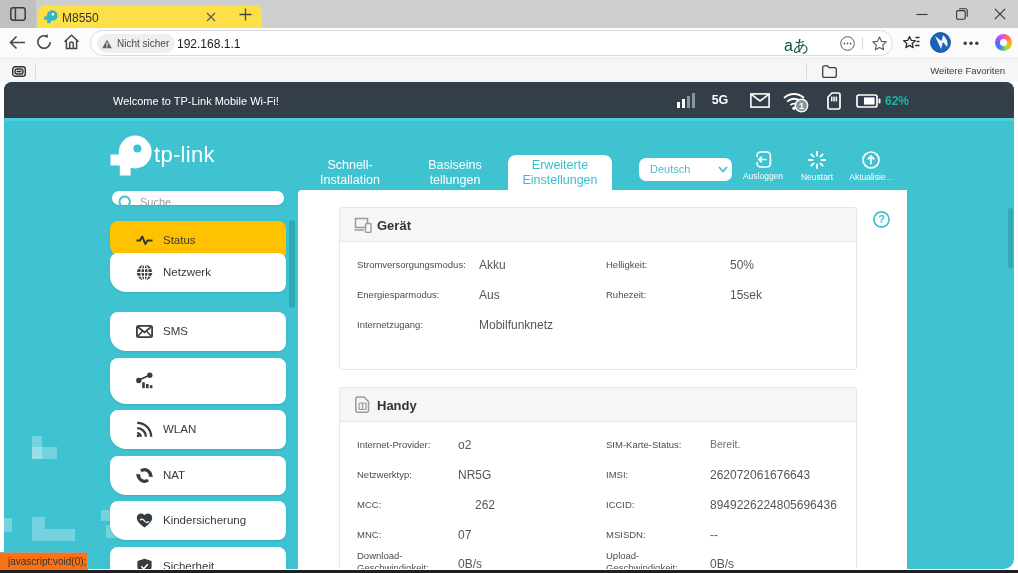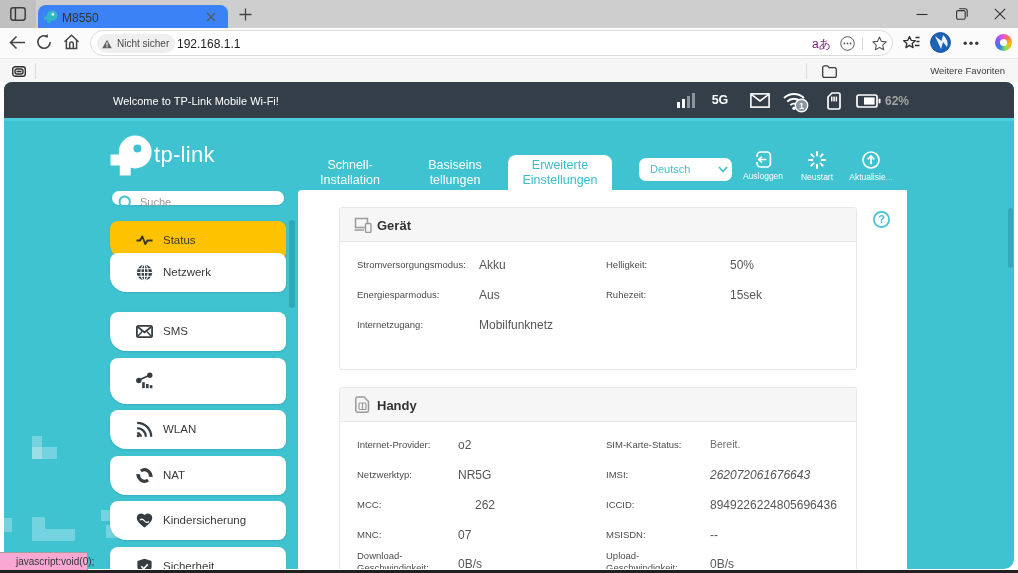--- a/index.html
+++ b/index.html
@@ -2,35 +2,35 @@
 <html><head>
 <meta charset="utf-8">
 <style>
 * { margin:0; padding:0; box-sizing:border-box; }
 html,body { width:1018px; height:573px; overflow:hidden; }
 body { font-family:"Liberation Sans", sans-serif; background:#fff; position:relative; }
 
 
 #tabstrip { position:absolute; left:0; top:0; width:1018px; height:28px; background:#cecece; }
 #tabactions { position:absolute; left:0; top:0; width:36px; height:28px; background:#c0c0c0; border-radius:0 0 0 0; }
-#tab { position:absolute; left:38px; top:5px; width:190px; height:23px; background:#3b82f6; border-radius:8px 8px 0 0;text-decoration:underline; }
+#tab { position:absolute; left:38px; top:5px; width:224px; height:23px; background:#fde047; border-radius:8px 8px 0 0;text-decoration:underline; }
 #tabtitle { position:absolute; left:24px; top:6px; font-size:12px; color:#333; }
 #toolbar { position:absolute; left:0; top:28px; width:1018px; height:30px; background:#fbfbfb; }
 #addressbar { position:absolute; left:90px; top:2px; width:803px; height:26px; background:#fff; border:1px solid #dcdcdc; border-radius:13px; }
 #chip { position:absolute; left:6px; top:3px; height:19px; background:#efefef; border-radius:10px; padding:0 6px 0 20px; font-size:10px; color:#494949; line-height:19px; }
 #url { position:absolute; left:86px; top:4px; font-size:12px; color:#202020; line-height:18px; }
 #favbar { position:absolute; left:0; top:58px; width:1018px; height:24px; background:#f6f6f6; border-top:1px solid #ebebeb; }
 #wfav { position:absolute; right:13px; top:5px; font-size:9.5px; color:#3c3c3c; line-height:14px; }
 
 
 #viewport { position:absolute; left:4px; top:82px; width:1010px; height:487px; background:#3fc3d1; border-radius:8px 8px 10px 10px; overflow:hidden; }
 #pagehead { position:absolute; left:0; top:0; width:1010px; height:36px; background:#343e48; }
 #welcome { position:absolute; left:109px; top:13px; font-size:11px; color:#fff; }
 #g5 { position:absolute; left:701px; top:11px; width:30px; text-align:center; color:#fff; font-size:12.5px; font-weight:bold; }
-#pct { position:absolute; left:881px; top:12px; color:#a3a3a3; font-size:12px; font-weight:bold; }
+#pct { position:absolute; left:881px; top:12px; color:#14b8a6; font-size:12px; font-weight:bold; }
 
 
 #logo { position:absolute; left:106px; top:50px; }
 #logotext { position:absolute; left:150px; top:60px; font-size:22px; color:#fff; letter-spacing:0.3px; }
 
 
 .navtab { position:absolute; top:75.5px; width:110px; text-align:center; font-size:12.5px; line-height:15px; color:#fff; }
 #activetab { position:absolute; left:504px; top:73px; width:104px; height:35px; background:#fff; border-radius:8px 8px 0 0; }
 #activetxt { position:absolute; left:489px; top:75.5px; width:134px; text-align:center; font-size:12.5px; line-height:15px; color:#38bdcd; }
 
@@ -60,21 +60,21 @@
 #help { position:absolute; left:869px; top:129px; width:17px; height:17px; z-index:30; }
 
 
 #pagescroll { position:absolute; left:1004px; top:126px; width:5px; height:60px; background:#34aab8; border-radius:3px; }
 
 
 .sq { position:absolute; background:rgba(255,255,255,0.14); }
 
 
 #bottombar { position:absolute; left:0; top:570px; width:1018px; height:3px; background:#202020; }
-#statustip { position:absolute; left:0; top:552px; width:88px; height:18px; background:#f9a8d4; border:1px solid #9f9f9f; border-left:none; border-bottom:none; font-size:10px; color:#333; line-height:17px; padding-left:16px; border-radius:0 2px 0 0; }
+#statustip { position:absolute; left:0; top:552px; width:88px; height:18px; background:#f97316; border:1px solid #9f9f9f; border-left:none; border-bottom:none; font-size:10px; color:#333; line-height:17px; padding-left:8px; border-radius:0 2px 0 0; }
 </style>
 </head>
 <body>
 
 <div id="tabstrip">
   <div id="tabactions">
     <svg width="16" height="14" style="position:absolute;left:10px;top:7px;" viewBox="0 0 16 14">
       <rect x="0.8" y="0.8" width="14.4" height="12.4" rx="2.4" fill="none" stroke="#3c3c3c" stroke-width="1.5"></rect>
       <line x1="5.4" y1="1" x2="5.4" y2="13" stroke="#3c3c3c" stroke-width="1.5"></line>
     </svg>
@@ -120,21 +120,21 @@
     <path d="M6.7 14.2 V9.8 a1.8 1.8 0 0 1 3.6 0 V14.2" fill="none" stroke="#464646" stroke-width="1.5"></path>
   </svg>
   <div id="addressbar">
     <div id="chip">Nicht sicher</div>
     <svg width="10" height="10" style="position:absolute;left:11px;top:8px;" viewBox="0 0 13 12">
       <path d="M6.5 0.5 L12.7 11.5 H0.3 Z" fill="#5f5f5f"></path>
       <rect x="5.7" y="4" width="1.6" height="4" fill="#fff"></rect>
       <rect x="5.7" y="9" width="1.6" height="1.5" fill="#fff"></rect>
     </svg>
     <span id="url">192.168.1.1</span>
-    <span style="position:absolute;left:721px;top:5px;font-size:12px;color:#701a75;">aあ</span>
+    <span style="position:absolute;left:693px;top:5px;font-size:16px;color:#14532d;">aあ</span>
     <svg width="15" height="15" style="position:absolute;left:749px;top:5px;" viewBox="0 0 15 15">
       <circle cx="7.5" cy="7.5" r="6.8" fill="none" stroke="#5c5c5c" stroke-width="1"></circle>
       <circle cx="4.4" cy="7.5" r="0.9" fill="#5c5c5c"></circle>
       <circle cx="7.5" cy="7.5" r="0.9" fill="#5c5c5c"></circle>
       <circle cx="10.6" cy="7.5" r="0.9" fill="#5c5c5c"></circle>
     </svg>
     <div style="position:absolute;left:771px;top:6px;width:1px;height:13px;background:#d7d7d7;"></div>
     <svg width="15" height="15" style="position:absolute;left:781px;top:5px;" viewBox="0 0 15 15">
       <path d="M7.5 1 L9.5 5.4 L14.2 5.9 L10.7 9.1 L11.7 13.8 L7.5 11.4 L3.3 13.8 L4.3 9.1 L0.8 5.9 L5.5 5.4 Z" fill="none" stroke="#5c5c5c" stroke-width="1.1" stroke-linejoin="round"></path>
     </svg>
@@ -299,21 +299,21 @@
         <line x1="7.5" y1="7" x2="7.5" y2="13.5" stroke="#9a9a9a" stroke-width="1.2"></line>
       </svg>
       <div class="cardtitle">Handy</div>
       <div class="lbl" style="left:17px; top:51px;">Internet-Provider:</div>
       <div class="val" style="left:118px; top:50px;">o2</div>
       <div class="lbl" style="left:266px; top:51px;">SIM-Karte-Status:</div>
       <div class="valg" style="left:370px; top:50px;">Bereit.</div>
       <div class="lbl" style="left:17px; top:81px;">Netzwerktyp:</div>
       <div class="val" style="left:118px; top:80px;">NR5G</div>
       <div class="lbl" style="left:266px; top:81px;">IMSI:</div>
-      <div class="val" style="left:370px; top:80px;font-style:italic;">262072061676643</div>
+      <div class="val" style="left:370px; top:80px;">262072061676643</div>
       <div class="lbl" style="left:17px; top:111px;">MCC:</div>
       <div class="val" style="left:104px; top:110px;margin-left:31px;">262</div>
       <div class="lbl" style="left:266px; top:111px;">ICCID:</div>
       <div class="val" style="left:370px; top:110px;">8949226224805696436</div>
       <div class="lbl" style="left:17px; top:141px;">MNC:</div>
       <div class="val" style="left:118px; top:140px;">07</div>
       <div class="lbl" style="left:266px; top:141px;">MSISDN:</div>
       <div class="val" style="left:370px; top:140px;">--</div>
       <div class="lbl" style="left:17px; top:162px; width:80px; line-height:11.5px;">Download-Geschwindigkeit:</div>
       <div class="val" style="left:118px; top:169px;">0B/s</div>

